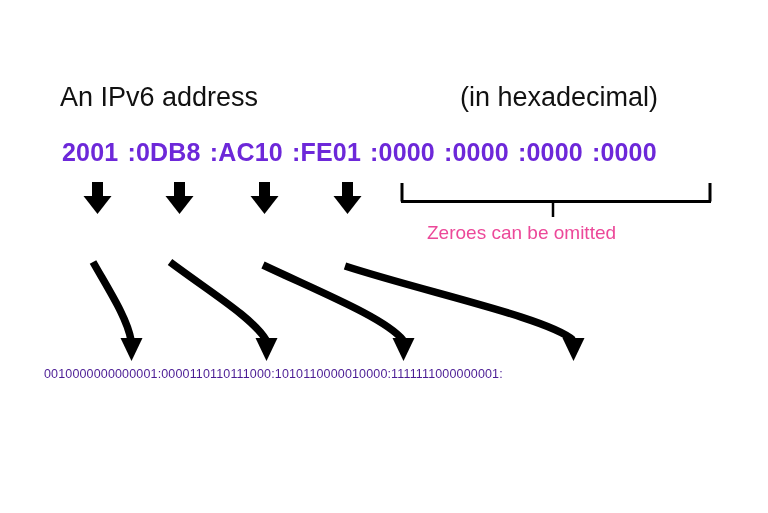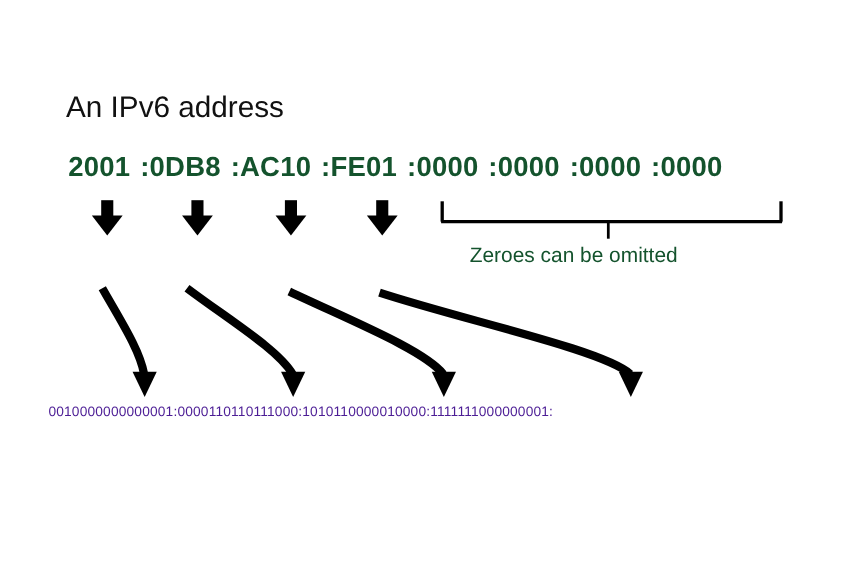--- a/index.html
+++ b/index.html
@@ -33,21 +33,21 @@
     letter-spacing: 0px;
     color: #111111;
   }
   #title-label { left: 60px; top: 82px; }
   #hex-note    { left: 460px; top: 82px; }
 
   
   .hexrow {
     font-size: 25px;
     font-weight: bold;
-    color: #14532d;
+    color: #6d28d9;
     letter-spacing: 0.2px;
   }
   #hex-full  { left: 62px; top: 138px; }
   #hex-short { left: 62px; top: 221px; }
 
   .hg { display: inline-block; }
   .gap { display: inline-block; width: 9px; }
 
   
   #arrow-layer, #curve-layer, #bracket-layer {
@@ -56,40 +56,41 @@
     width: 768px; height: 513px;
     overflow: visible;
   }
 
   
   #bracket-caption {
     left: 427px;
     top: 222px;
     font-size: 19px;
     font-weight: 400;
-    color: #14532d;
+    color: #ec4899;
   }
 
   
   .binline {
     font-size: 12.5px;
     font-weight: 400;
     color: #4c1d95;
     letter-spacing: 0.15px;
   }
   #bin-line-1 { left: 44px; top: 367px; }
   #bin-line-2 { left: 112px; top: 408px; }
 </style>
 </head>
 <body>
 
 <div id="slide">
 
   <div class="abs heading" id="title-label">An IPv6 address</div>
 
+  <div class="abs heading" id="hex-note">(in hexadecimal)</div>
 
   <div class="abs hexrow" id="hex-full">
     <span class="hg">2001</span><span class="gap"></span><span class="hg">:</span><span class="hg">0DB8</span><span class="gap"></span><span class="hg">:</span><span class="hg">AC10</span><span class="gap"></span><span class="hg">:</span><span class="hg">FE01</span><span class="gap"></span><span class="hg">:</span><span class="hg">0000</span><span class="gap"></span><span class="hg">:</span><span class="hg">0000</span><span class="gap"></span><span class="hg">:</span><span class="hg">0000</span><span class="gap"></span><span class="hg">:</span><span class="hg">0000</span>
   </div>
 
   <svg id="arrow-layer" viewBox="0 0 768 513" xmlns="http://www.w3.org/2000/svg">
 
     <g fill="#000000">
       <rect x="92" y="182" width="11" height="17"></rect>
       <polygon points="83.5,196 111.5,196 97.5,214"></polygon>

